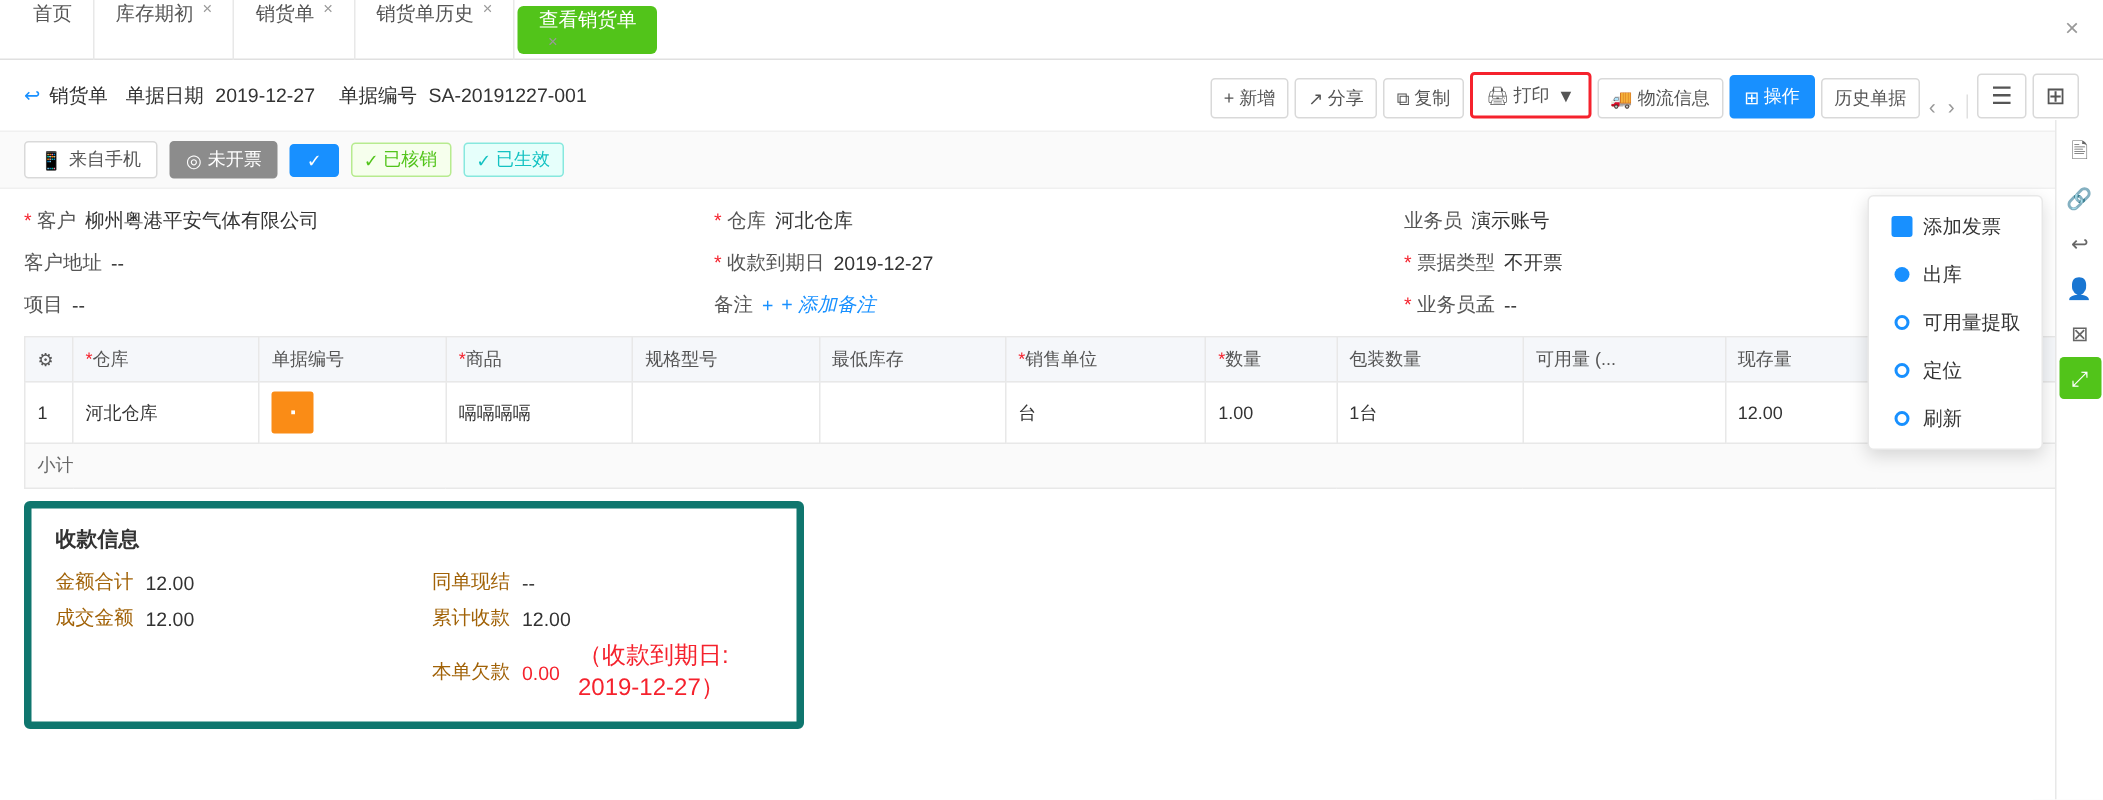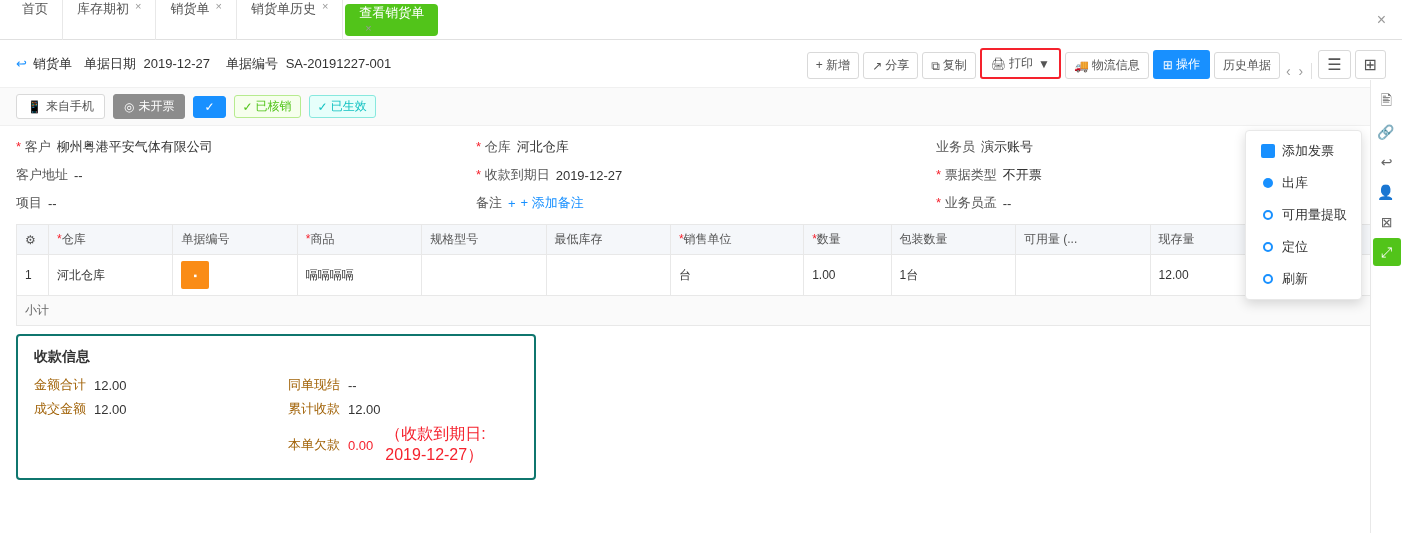--- a/index.html
+++ b/index.html
@@ -70,21 +70,21 @@
       background: #f5f7fa; border: 1px solid #e8e8e8; padding: 6px 8px; text-align: left;
       font-weight: 500; color: #555; white-space: nowrap;
     }
     .data-table th .required { color: #f5222d; }
     .data-table td { border: 1px solid #e8e8e8; padding: 6px 8px; color: #333; }
     .data-table tr.subtotal td { background: #fafafa; color: #666; font-size: 12px; }
     .gear-col { width: 32px; text-align: center; }
 
     
     .payment-box {
-      margin: 8px 16px; border: 2px solid #0f766e; border-radius: 4px; padding: 12px 16px;
+      margin: 8px 16px; border: 5px solid #0f766e; border-radius: 4px; padding: 12px 16px;
       background: #fff; max-width: 520px;
     }
     .payment-title { font-weight: bold; font-size: 14px; margin-bottom: 10px; }
     .payment-grid { display: grid; grid-template-columns: 1fr 1fr; gap: 6px 24px; }
     .payment-row { display: flex; align-items: center; gap: 8px; font-size: 13px; }
     .payment-key { color: #a16207; white-space: nowrap; }
     .payment-val { color: #333; }
     .payment-val.red { color: #f5222d; }
 
     
@@ -252,21 +252,21 @@
         <span class="form-value">不开票</span>
       </div>
       <div class="form-row">
         <span class="form-label">项目</span>
         <span class="form-value">--</span>
       </div>
       <div class="form-row">
         <span class="form-label">备注</span>
         <span class="form-link">
           <span>+</span>
-          <span style="margin-left:2px;">+ 添加备注</span>
+          <span style="margin-left:2px;font-style:italic;">+ 添加备注</span>
         </span>
       </div>
       <div class="form-row">
         <span class="form-label required">业务员孟</span>
         <span class="form-value">--</span>
       </div>
     </div>
 
     <div class="table-wrap">
       <table class="data-table">

